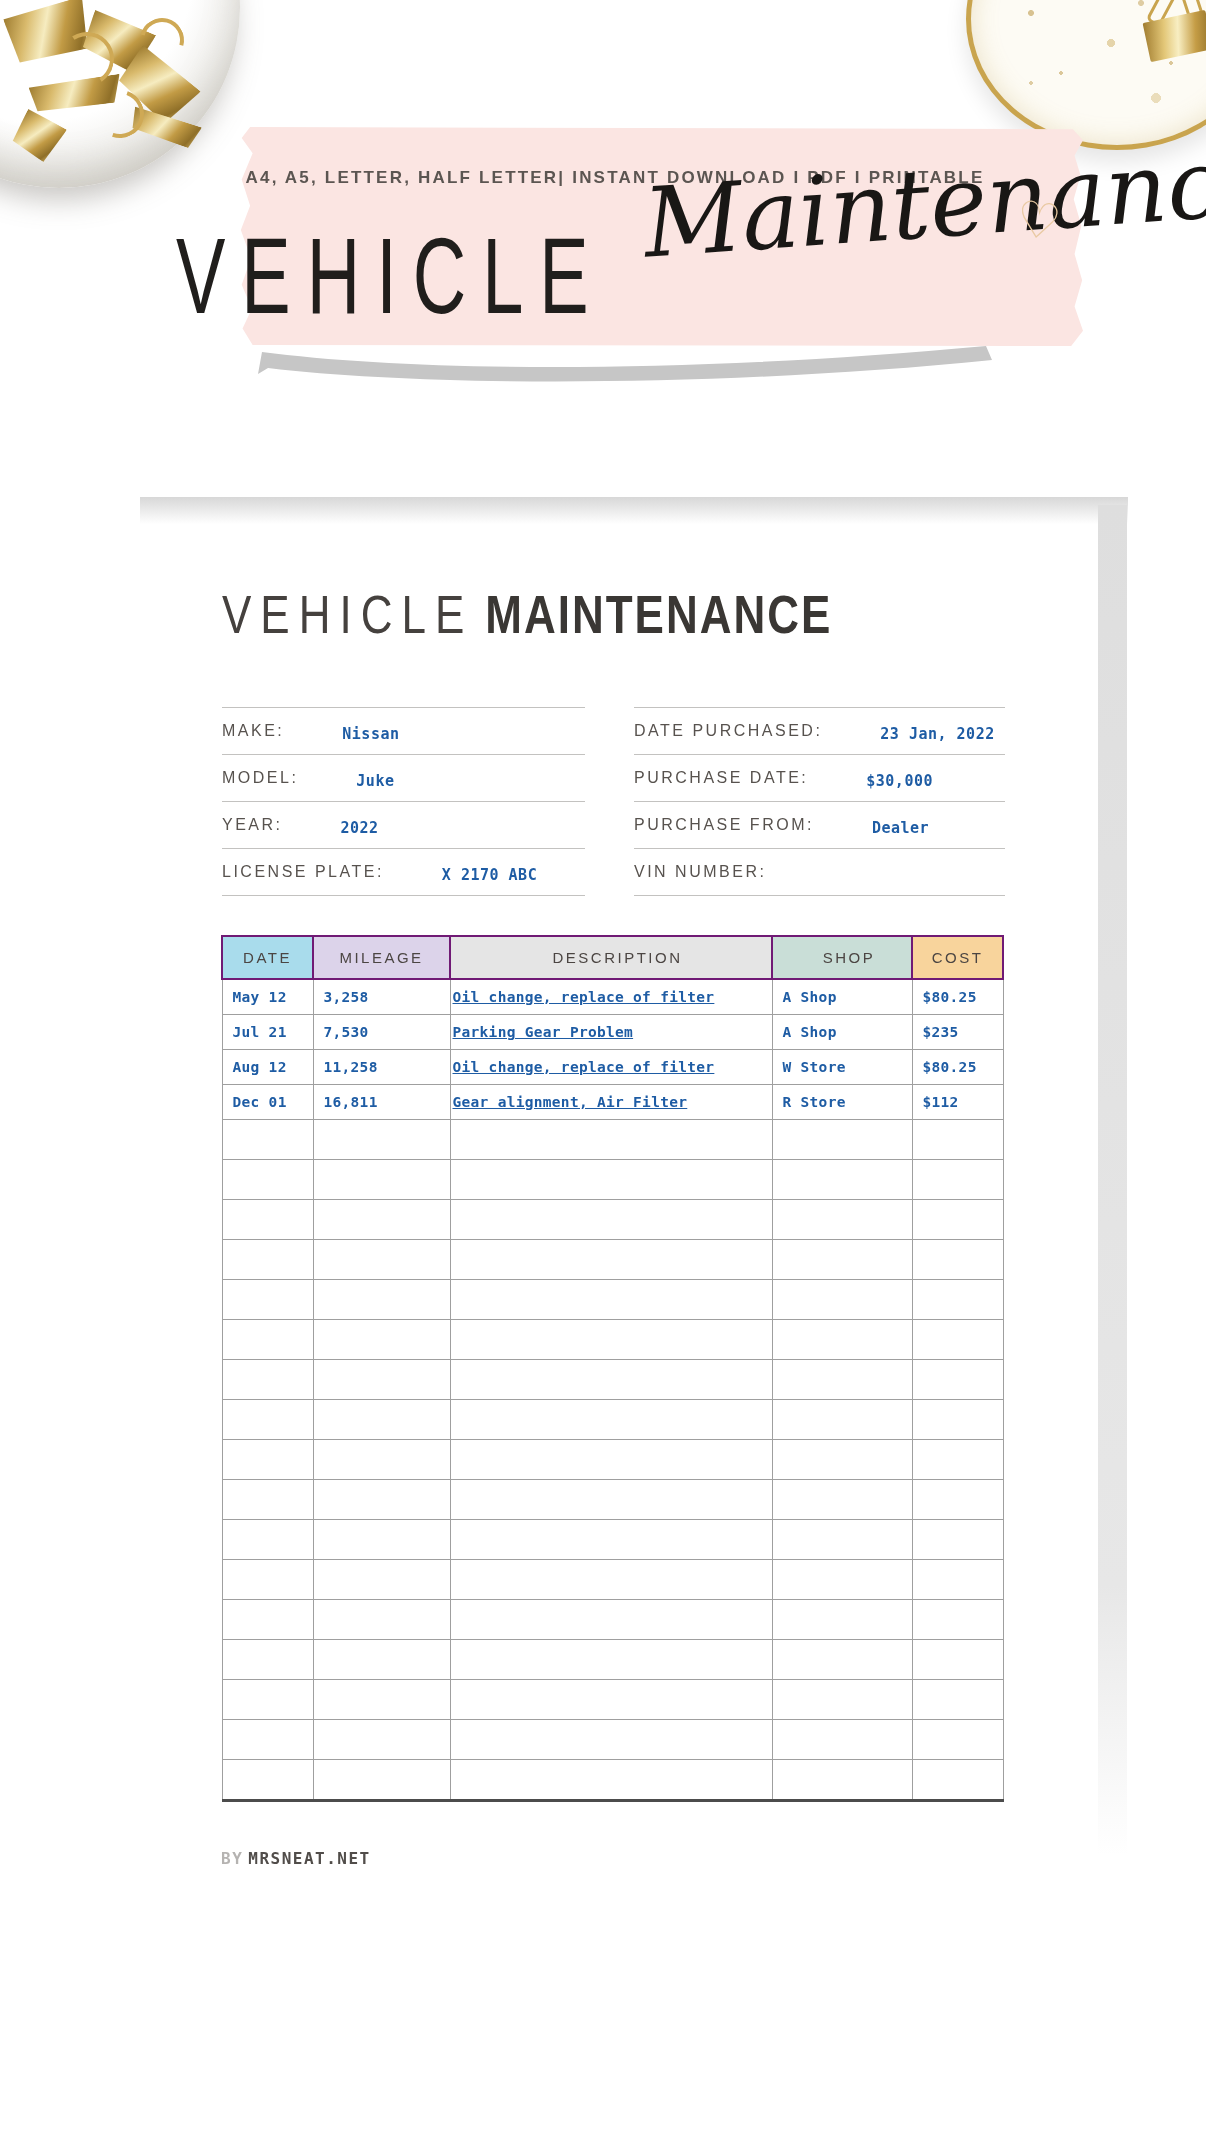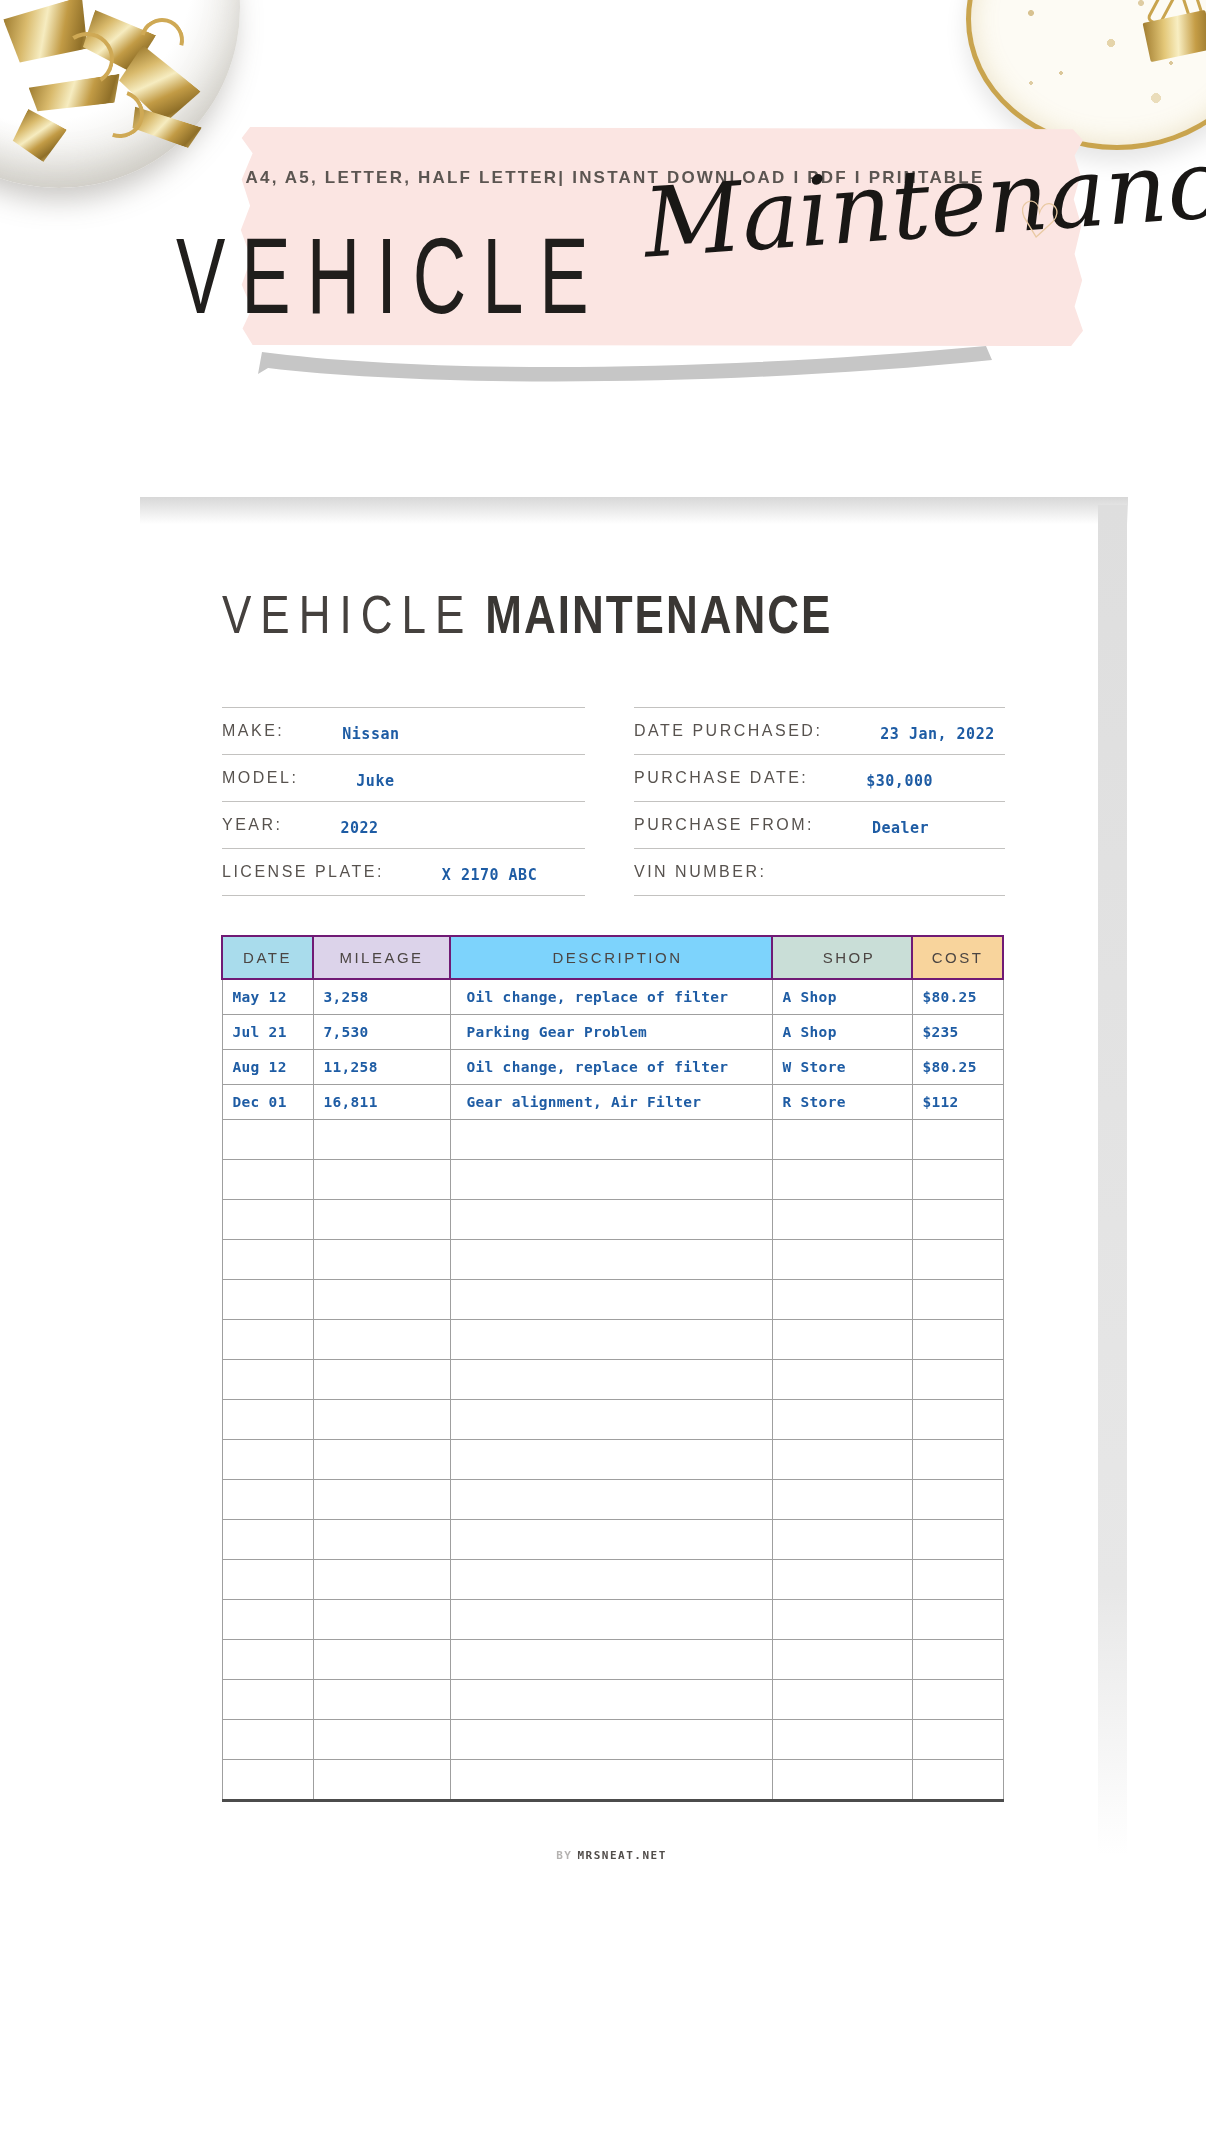--- a/index.html
+++ b/index.html
@@ -111,26 +111,26 @@
   }
   .maint-table th{
     height:39px;border:2px solid #701a75;font-size:15px;font-weight:normal;
     letter-spacing:2.5px;color:#4b4542;text-align:center;
   }
   .maint-table td{
     height:34px;border:1px solid #9f9f9f;padding:0 0 0 10px;text-align:left;vertical-align:middle;
     font-family:"DejaVu Sans Mono",monospace;font-weight:bold;font-size:14.5px;
     color:#1e5ca4;letter-spacing:.3px;overflow:hidden;white-space:nowrap;
   }
-  .maint-table td.desc{padding-left:16px;}
+  .maint-table td.desc{padding-left:2px;text-decoration:underline;}
   .maint-table tr.empty td{height:39px;}
 
   .page-footer{
-    position:absolute;left:221px;top:1849px;width:781px;text-align:center;
-    font-family:"DejaVu Sans Mono",monospace;font-size:11px;letter-spacing:1.5px;font-weight:bold;
+    position:absolute;left:221px;top:1849px;width:781px;text-align:left;
+    font-family:"DejaVu Sans Mono",monospace;font-size:16px;letter-spacing:1.5px;font-weight:bold;
   }
   .footer-by{color:#b5b3b1;margin-right:5px;}
   .footer-site{color:#514d4a;}
 </style>
 </head>
 <body>
 
 <div class="bowl">
   <div class="clips">
     <div class="gclip" style="left:130px;top:178px;width:82px;height:52px;transform:rotate(-15deg);"></div>
@@ -210,21 +210,21 @@
     <col style="width:91px">
       <col style="width:137px">
       <col style="width:322px">
       <col style="width:140px">
       <col style="width:91px">
   </colgroup>
   <thead>
       <tr>
         <th style="background: rgb(169, 220, 236);">DATE</th>
         <th style="background: rgb(220, 211, 234);">MILEAGE</th>
-        <th style="background: #7dd3fc; padding-left: 14px;">DESCRIPTION</th>
+        <th style="background: #e5e5e5; padding-left: 14px;">DESCRIPTION</th>
         <th style="background: rgb(201, 222, 215); padding-left: 15px;">SHOP</th>
         <th style="background: rgb(248, 212, 156);">COST</th>
       </tr>
     </thead>
   <tbody>
       <tr>
         <td>May 12</td>
         <td>3,258</td>
         <td class="desc">Oil change, replace of filter</td>
         <td>A Shop</td>

